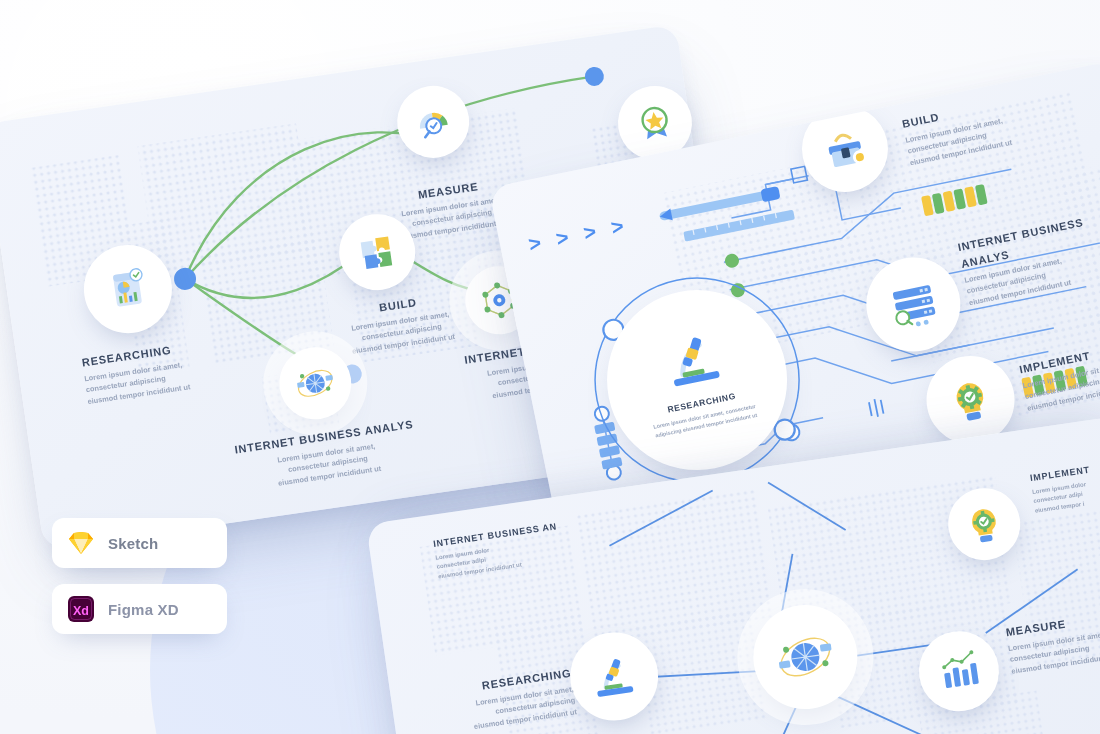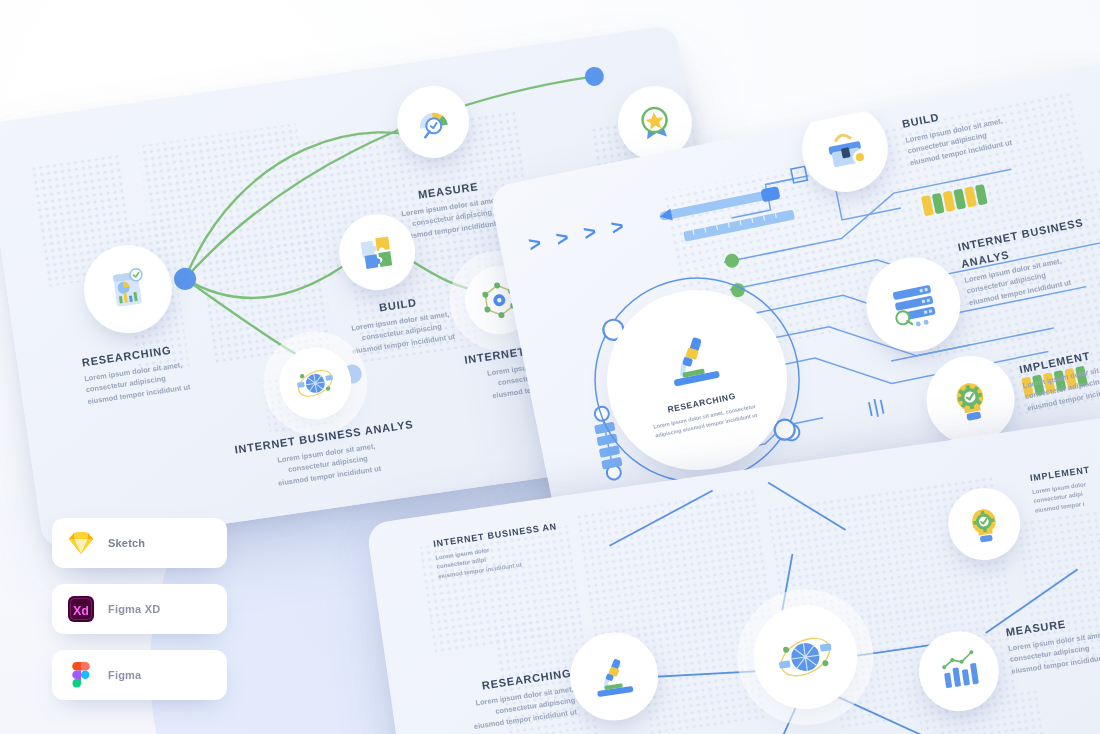--- a/index.html
+++ b/index.html
@@ -73,21 +73,21 @@
 
   
   #formats{position:absolute;left:52px;top:518px;width:175px;}
   .fmt{
     display:flex;align-items:center;gap:14px;
     height:50px;margin-bottom:16px;padding:0 16px;
     border-radius:12px;background:#ffffff;
     box-shadow:0 10px 26px -10px rgba(90,110,160,.35);
   }
   .fmt-ico{width:26px;height:26px;flex:none;display:flex;align-items:center;justify-content:center;text-decoration:underline;}
-  .fmt-label{font-size:11px;font-weight:700;color:#8c93a8;letter-spacing:.2px;}
+  .fmt-label{font-size:15px;font-weight:700;color:#8c93a8;letter-spacing:.2px;}
   .fmt-label.dark{color:#7a8294;}
 </style>
 </head>
 <body>
 
 <div id="stage">
 
   <div class="bg-base"></div>
   <div class="bg-blob"></div>
   <div class="bg-soft-tl"></div>
@@ -581,28 +581,16 @@
       <span class="fmt-ico">
         <svg width="26" height="26" viewBox="0 0 26 26">
           <rect x="0" y="0" width="26" height="26" rx="6" fill="#470137"></rect>
           <rect x="2.5" y="2.5" width="21" height="21" rx="4" fill="none" stroke="#ff61f6" stroke-width="0.8" opacity=".35"></rect>
           <text x="13" y="18.5" font-family="'Liberation Sans',sans-serif" font-size="12.5" font-weight="700" fill="#ff61f6" text-anchor="middle">Xd</text>
         </svg>
       </span>
       <span class="fmt-label">Figma XD</span>
     </div>
 
-    <div class="fmt">
-      <span class="fmt-ico">
-        <svg width="18" height="26" viewBox="0 0 18 26">
-          <path d="M4.5,0 h4.5 v8.5 h-4.5 a4.25,4.25 0 0,1 0,-8.5 Z" fill="#f24e1e"></path>
-          <path d="M9,0 h4.5 a4.25,4.25 0 0,1 0,8.5 h-4.5 Z" fill="#ff7262"></path>
-          <path d="M4.5,8.5 h4.5 v8.5 h-4.5 a4.25,4.25 0 0,1 0,-8.5 Z" fill="#a259ff"></path>
-          <circle cx="13.25" cy="12.75" r="4.25" fill="#1abcfe"></circle>
-          <path d="M4.5,17 h4.5 v4.25 a4.25,4.25 0 1,1 -4.5,-4.25 Z" fill="#0acf83"></path>
-        </svg>
-      </span>
-      <span class="fmt-label">Figma</span>
-    </div>
 
   </div>
 
 </div>
 
 </body></html>

